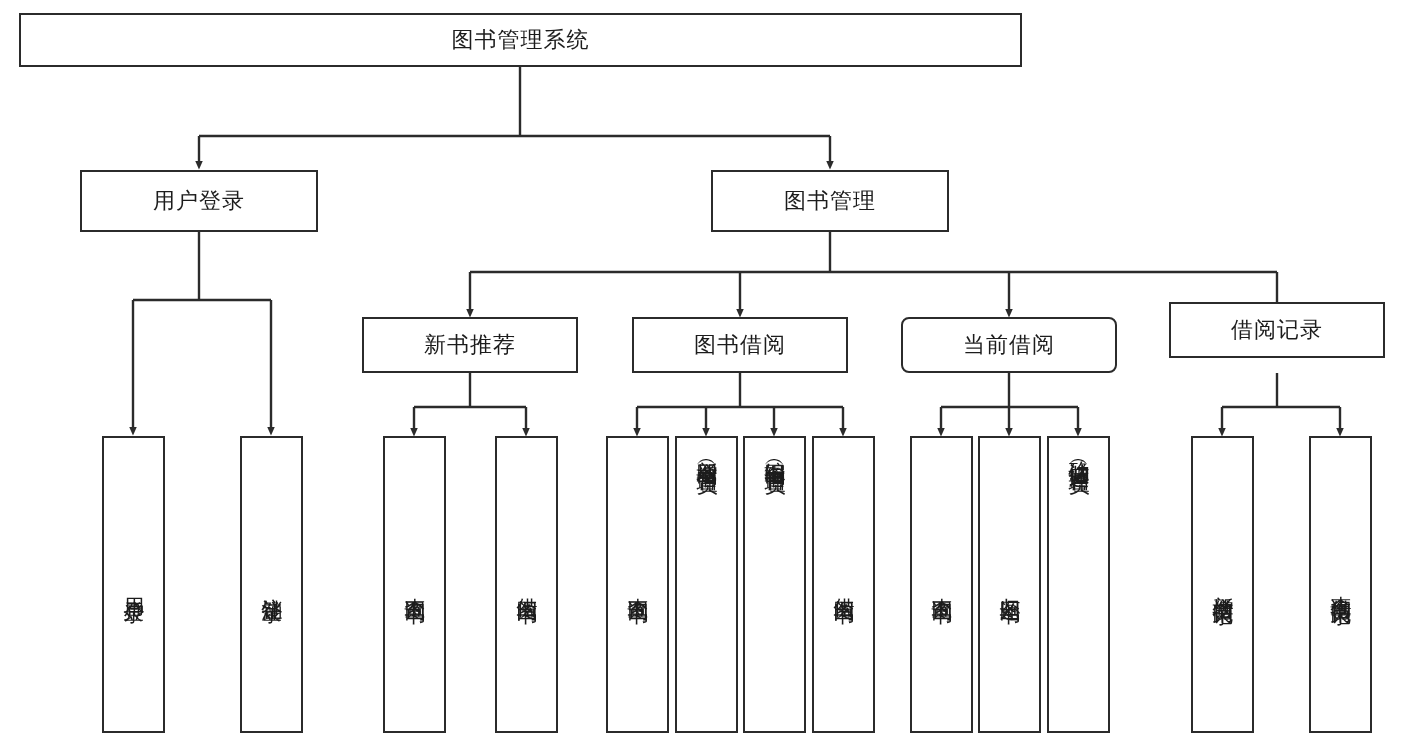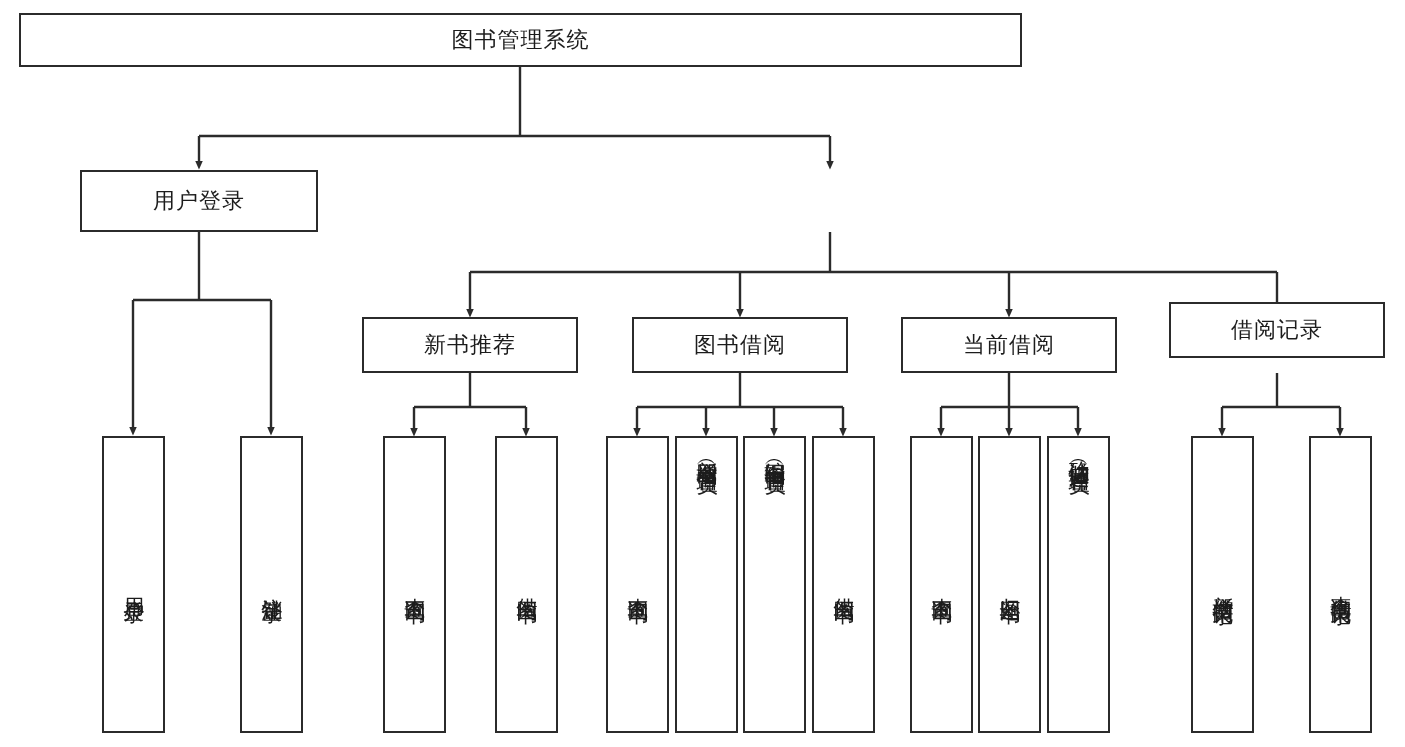--- a/index.html
+++ b/index.html
@@ -128,28 +128,31 @@
     </g>
   </svg>
 
   <div class="node horiz" style="left:19px; top:13px; width:1003px; height:54px;">
     <span class="label">图书管理系统</span>
   </div>
 
   <div class="node horiz" style="left:80px; top:170px; width:238px; height:62px;">
     <span class="label">用户登录</span>
   </div>
+  <div class="node horiz" style="left:711px; top:170px; width:238px; height:62px;">
+    <span class="label">图书管理</span>
+  </div>
 
   <div class="node horiz" style="left:632px; top:317px; width:216px; height:56px;">
     <span class="label">图书借阅</span>
   </div>
   <div class="node horiz" style="left:362px; top:317px; width:216px; height:56px;">
     <span class="label">新书推荐</span>
   </div>
-  <div class="node horiz" style="left:901px; top:317px; width:216px; height:56px;">
+  <div class="node horiz" style="left:901px; top:317px; width:216px; height:56px;border-radius:8px;">
     <span class="label">当前借阅</span>
   </div>
   <div class="node horiz" style="left:1169px; top:302px; width:216px; height:56px;">
     <span class="label">借阅记录</span>
   </div>
 
   <div class="node vert" style="left:102px; top:436px; width:63px; height:297px;">
     <span class="label">用户登录</span>
   </div>
   <div class="node vert" style="left:240px; top:436px; width:63px; height:297px;">

